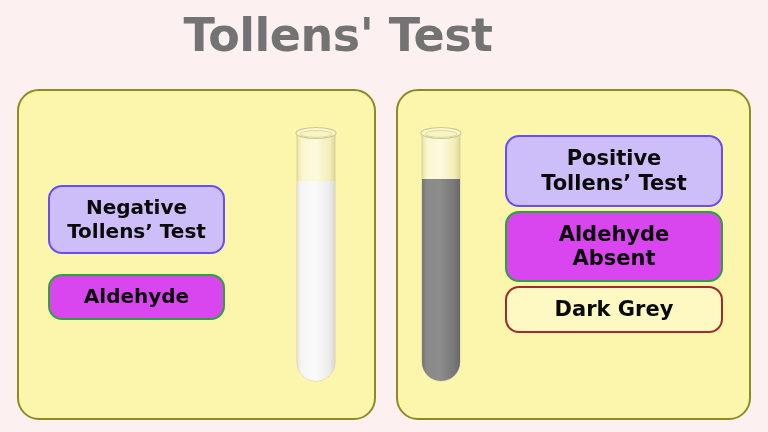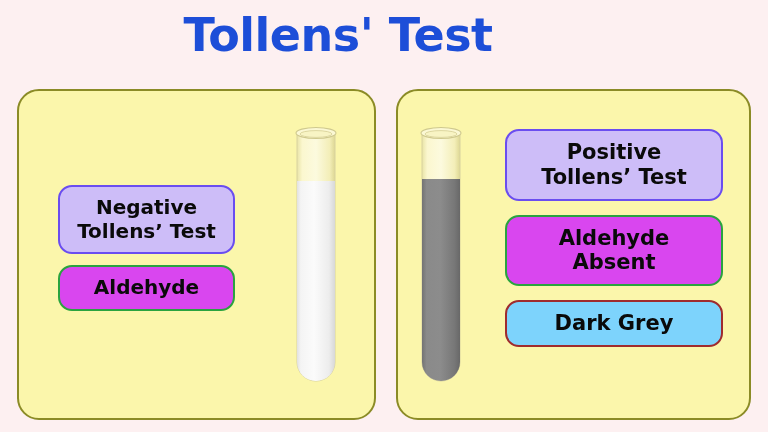--- a/index.html
+++ b/index.html
@@ -16,21 +16,21 @@
   }
 
   #page-title {
     position: absolute;
     top: 8px;
     left: 0;
     width: 676px;
     text-align: center;
     font-size: 46px;
     font-weight: bold;
-    color: #1d4ed8;
+    color: #737373;
     letter-spacing: -0.5px;
     font-family: "DejaVu Sans", sans-serif;
   }
 
   .panel {
     position: absolute;
     top: 89px;
     height: 331px;
     background: #fbf6ab;
     border: 2px solid #8b8b26;
@@ -39,30 +39,30 @@
   }
   #panel-negative { left: 17px;  width: 359px; }
   #panel-positive { left: 396px; width: 355px; }
 
   .label-stack {
     position: absolute;
     display: flex;
     flex-direction: column;
   }
   #negative-label-stack {
-    left: 58px;
+    left: 48px;
     top: 185px;
     width: 177px;
-    gap: 11px;
+    gap: 20px;
   }
   #positive-label-stack {
     left: 505px;
-    top: 129px;
+    top: 135px;
     width: 218px;
-    gap: 14px;
+    gap: 4px;
   }
 
   .callout {
     border-radius: 14px;
     border-width: 2px;
     border-style: solid;
     box-sizing: border-box;
     display: flex;
     flex-direction: column;
     align-items: center;
@@ -70,21 +70,21 @@
     text-align: center;
     font-weight: bold;
     color: #0a0a0a;
     line-height: 1.18;
     padding: 9px 8px;
   }
   .callout .line { display: block; white-space: nowrap; }
 
   .callout-purple { background: #cdbdf8; border-color: #6a4df0; }
   .callout-green  { background: #d946ef; border-color: #2aa33f; }
-  .callout-pink   { background: #7dd3fc; border-color: #9f2b2e; }
+  .callout-pink   { background: #fef9c3; border-color: #9f2b2e; }
 
   #negative-label-stack .callout { font-size: 20px; }
   #positive-label-stack .callout { font-size: 21px; }
 
   
   .tube {
     position: absolute;
     width: 42px;
     height: 260px;
   }

